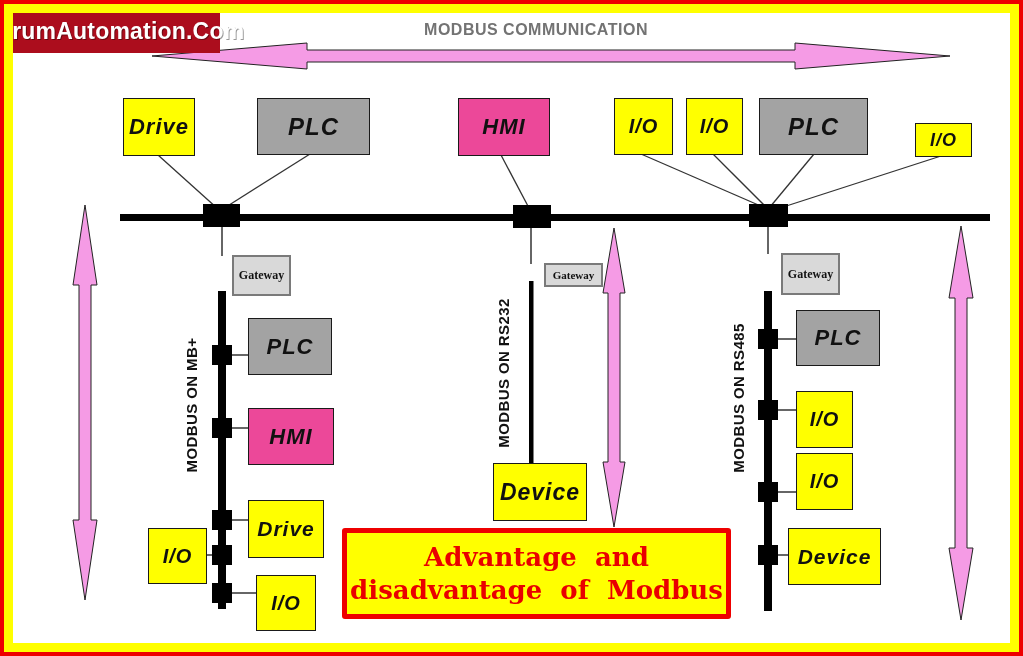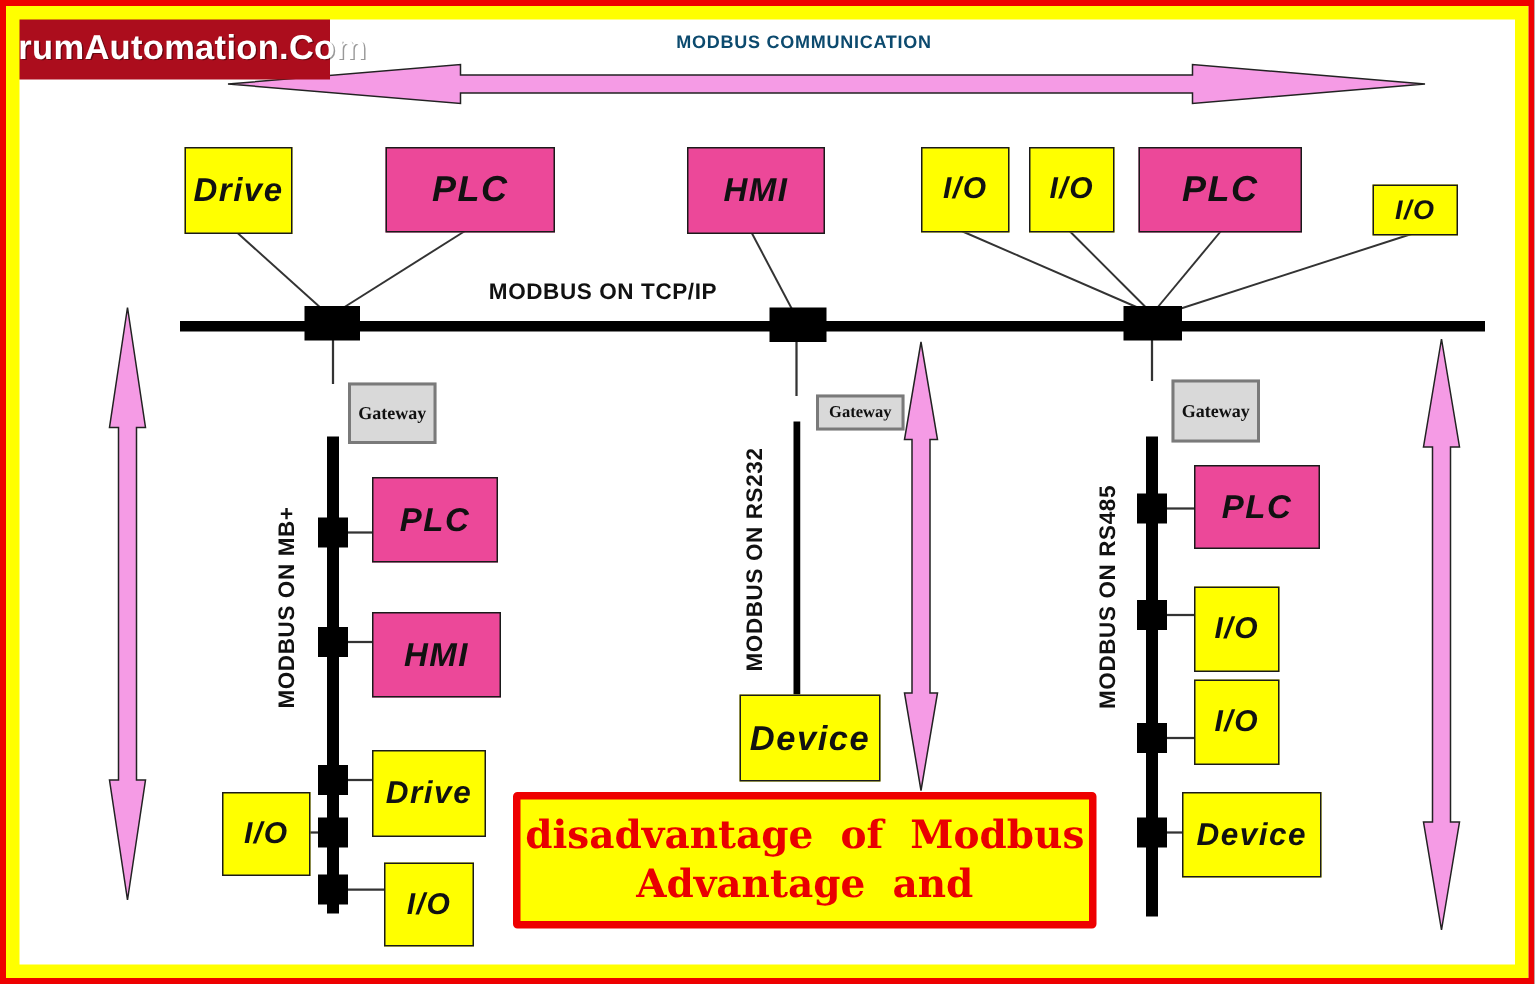--- a/index.html
+++ b/index.html
@@ -9,21 +9,21 @@
   }
   .frame-red{position:absolute;inset:0;border:4px solid #ee0000;pointer-events:none;z-index:40;}
   .frame-yellow{position:absolute;inset:4px;border:9px solid #ffff00;pointer-events:none;z-index:40;}
   #overlay{position:absolute;left:0;top:0;z-index:1;}
   .dev{
     position:absolute;display:flex;align-items:center;justify-content:center;
     border:1.5px solid #1a1a1a;font-weight:bold;font-style:italic;color:#111;
     z-index:2;letter-spacing:1px;
   }
   .c-yellow{background:#ffff00;}
-  .c-green{background:#ec4899;}
+  .c-green{background:#a3a3a3;}
   .c-peach{background:#ec4899;}
   .gateway{
     position:absolute;display:flex;align-items:center;justify-content:center;
     background:#d9d9d9;border:2px solid #7a7a7a;color:#111;
     font-family:"Liberation Serif",serif;font-weight:bold;z-index:2;margin-left:39px;
   }
   .hlabel{
     position:absolute;font-weight:bold;color:#111;text-align:center;z-index:2;
     font-size:15px;letter-spacing:0.4px;
   }
@@ -33,21 +33,21 @@
     transform:rotate(-90deg);
   }
   #banner{
     position:absolute;left:8px;top:10px;width:212px;height:43px;z-index:3;
     background:#ac0d1d;color:#ffffff;font-weight:bold;font-size:23px;
     display:flex;align-items:center;justify-content:center;
     text-shadow:1px 1px 0 rgba(0,0,0,0.4);letter-spacing:0.2px;
   }
   #main-title{
     position:absolute;left:386px;top:21px;width:300px;text-align:center;z-index:2;
-    font-weight:bold;font-size:12px;color:#0c4a6e;letter-spacing:0.5px;
+    font-weight:bold;font-size:16px;color:#737373;letter-spacing:0.5px;
   }
   #callout{
     position:absolute;left:342px;top:528px;width:389px;height:91px;z-index:3;
     box-sizing:border-box;background:#ffff00;border:5px solid #ee0000;border-radius:3px;
     display:flex;flex-direction:column;align-items:center;justify-content:center;
     color:#e90000;font-family:"DejaVu Serif",serif;font-weight:bold;font-size:26px;
     line-height:1.25;word-spacing:9px;
   }
 </style>
 </head>
@@ -103,21 +103,20 @@
     <polygon points="614,228 625,293 620,293 620,462 625,462 614,527 603,462 608,462 608,293 603,293" fill="#f59be5" stroke="#222" stroke-width="1"></polygon>
     <polygon points="961,226 973,298 967,298 967,548 973,548 961,620 949,548 955,548 955,298 949,298" fill="#f59be5" stroke="#222" stroke-width="1"></polygon>
   </svg>
 
   <div id="banner">
     <span>ForumAutomation.Com</span>
   </div>
 
   <div id="main-title">MODBUS COMMUNICATION</div>
 
-  <div class="hlabel" style="left:302px;top:186px;width:200px;">MODBUS ON TCP/IP</div>
   <div class="vlabel" style="left:92px;top:395px;">MODBUS ON MB+</div>
   <div class="vlabel" style="left:404px;top:363px;">MODBUS ON RS232</div>
   <div class="vlabel" style="left:639px;top:388px;">MODBUS ON RS485</div>
 
   <div class="gateway" style="left:193px;top:255px;width:55px;height:37px;font-size:12px;">Gateway</div>
   <div class="gateway" style="left:505px;top:263px;width:55px;height:20px;font-size:11px;">Gateway</div>
   <div class="gateway" style="left:742px;top:253px;width:55px;height:38px;font-size:12px;">Gateway</div>
 
   <div class="dev c-yellow" style="left:123px;top:98px;width:70px;height:56px;font-size:22px;">Drive</div>
   <div class="dev c-green" style="left:257px;top:98px;width:111px;height:55px;font-size:24px;">PLC</div>
@@ -134,19 +133,19 @@
   <div class="dev c-yellow" style="left:256px;top:575px;width:58px;height:54px;font-size:20px;">I/O</div>
 
   <div class="dev c-yellow" style="left:493px;top:463px;width:92px;height:56px;font-size:23px;">Device</div>
 
   <div class="dev c-green" style="left:796px;top:310px;width:82px;height:54px;font-size:22px;">PLC</div>
   <div class="dev c-yellow" style="left:796px;top:391px;width:55px;height:55px;font-size:20px;">I/O</div>
   <div class="dev c-yellow" style="left:796px;top:453px;width:55px;height:55px;font-size:20px;">I/O</div>
   <div class="dev c-yellow" style="left:788px;top:528px;width:91px;height:55px;font-size:21px;">Device</div>
 
   <div id="callout">
+    <span>Advantage and</span>
     <span>disadvantage of Modbus</span>
-    <span>Advantage and</span>
   </div>
 
   <div class="frame-yellow"></div>
   <div class="frame-red"></div>
 </div>
 
 </body></html>

